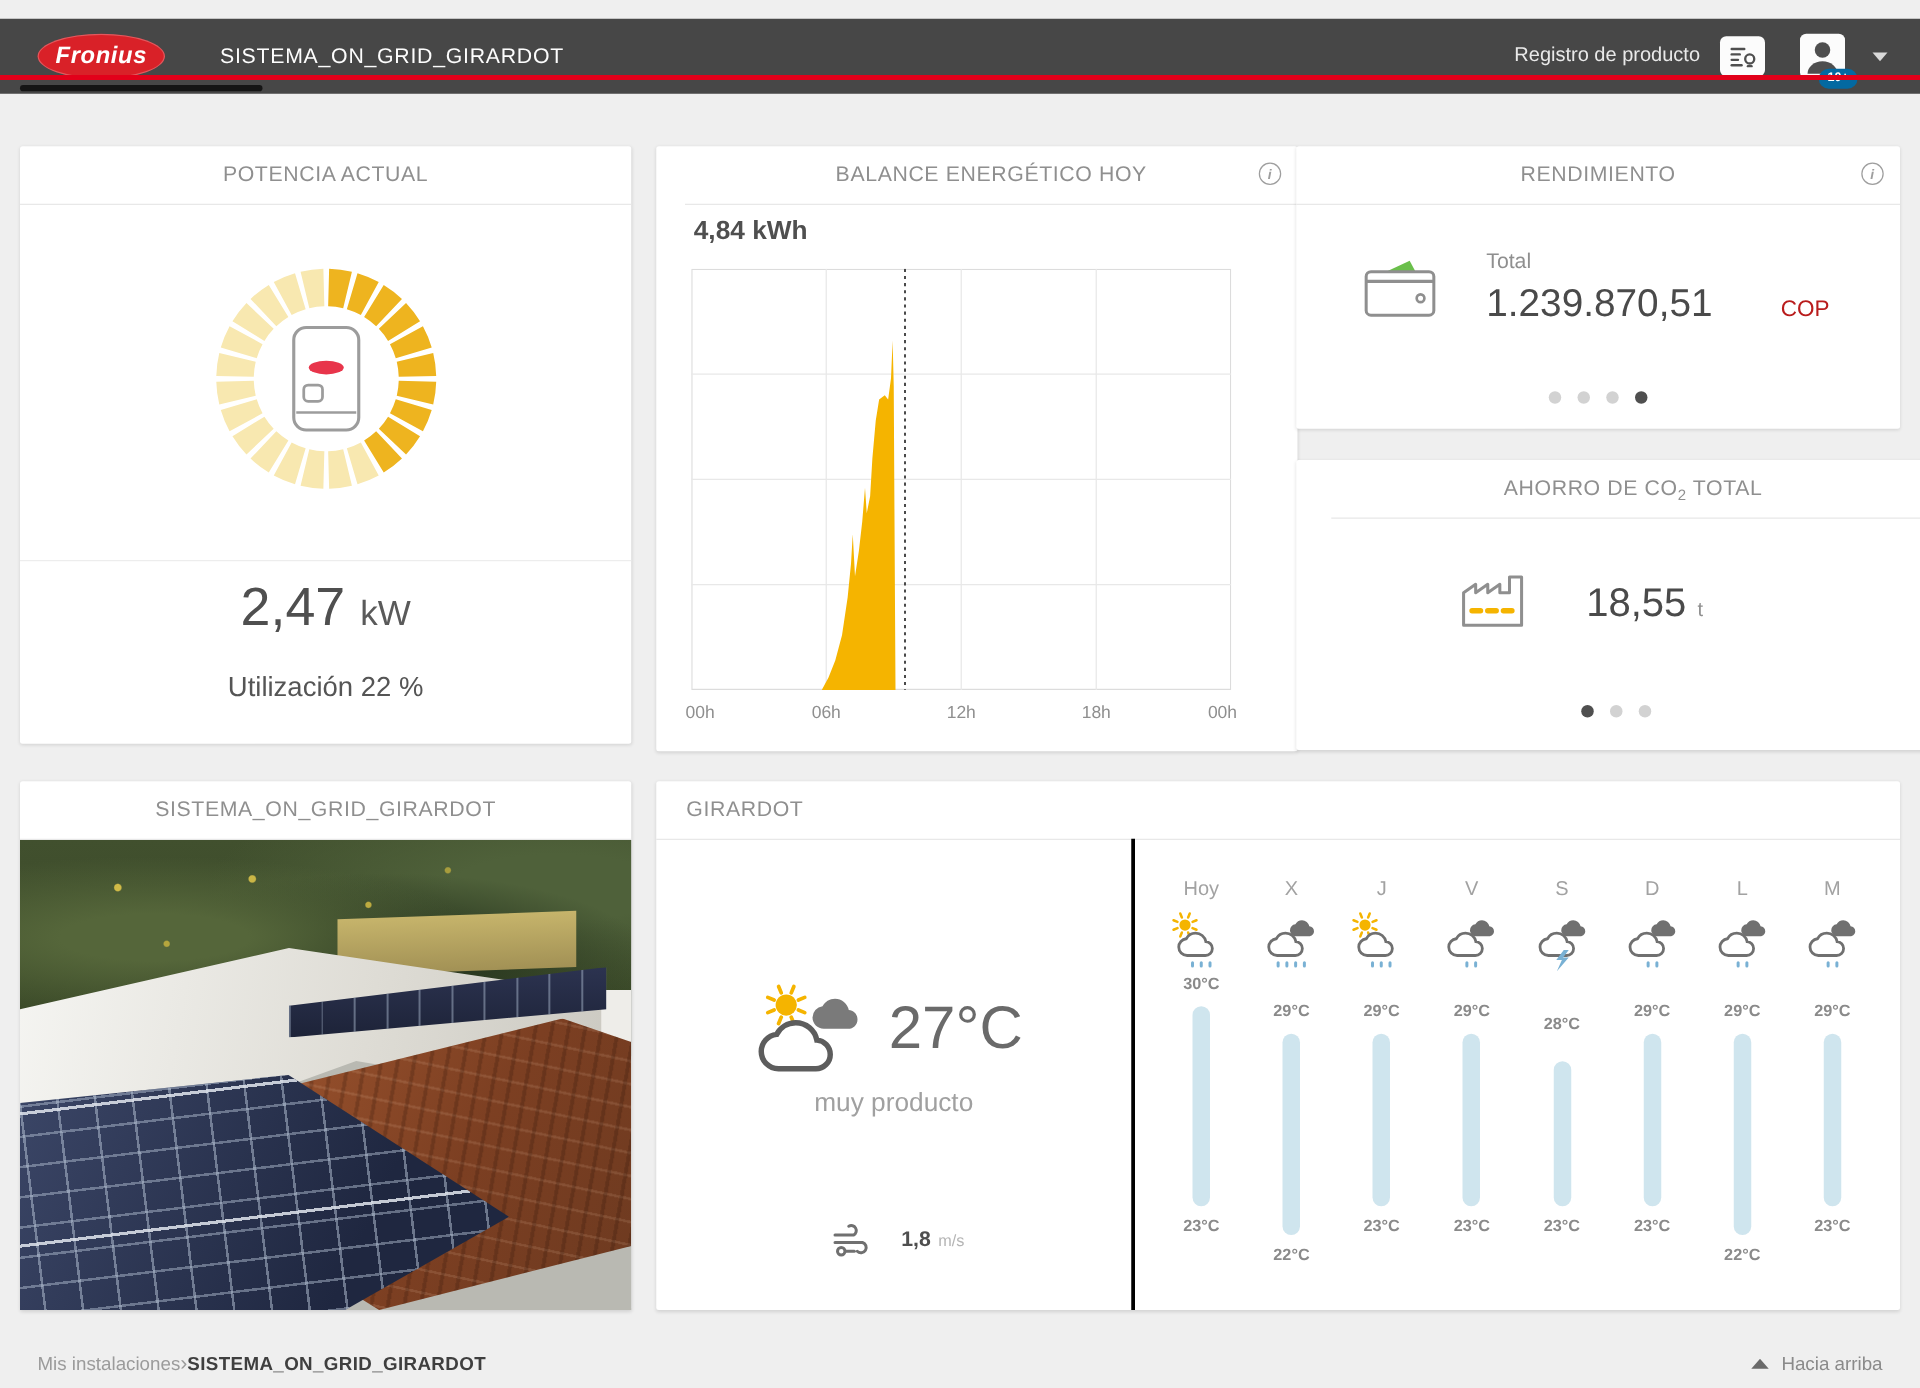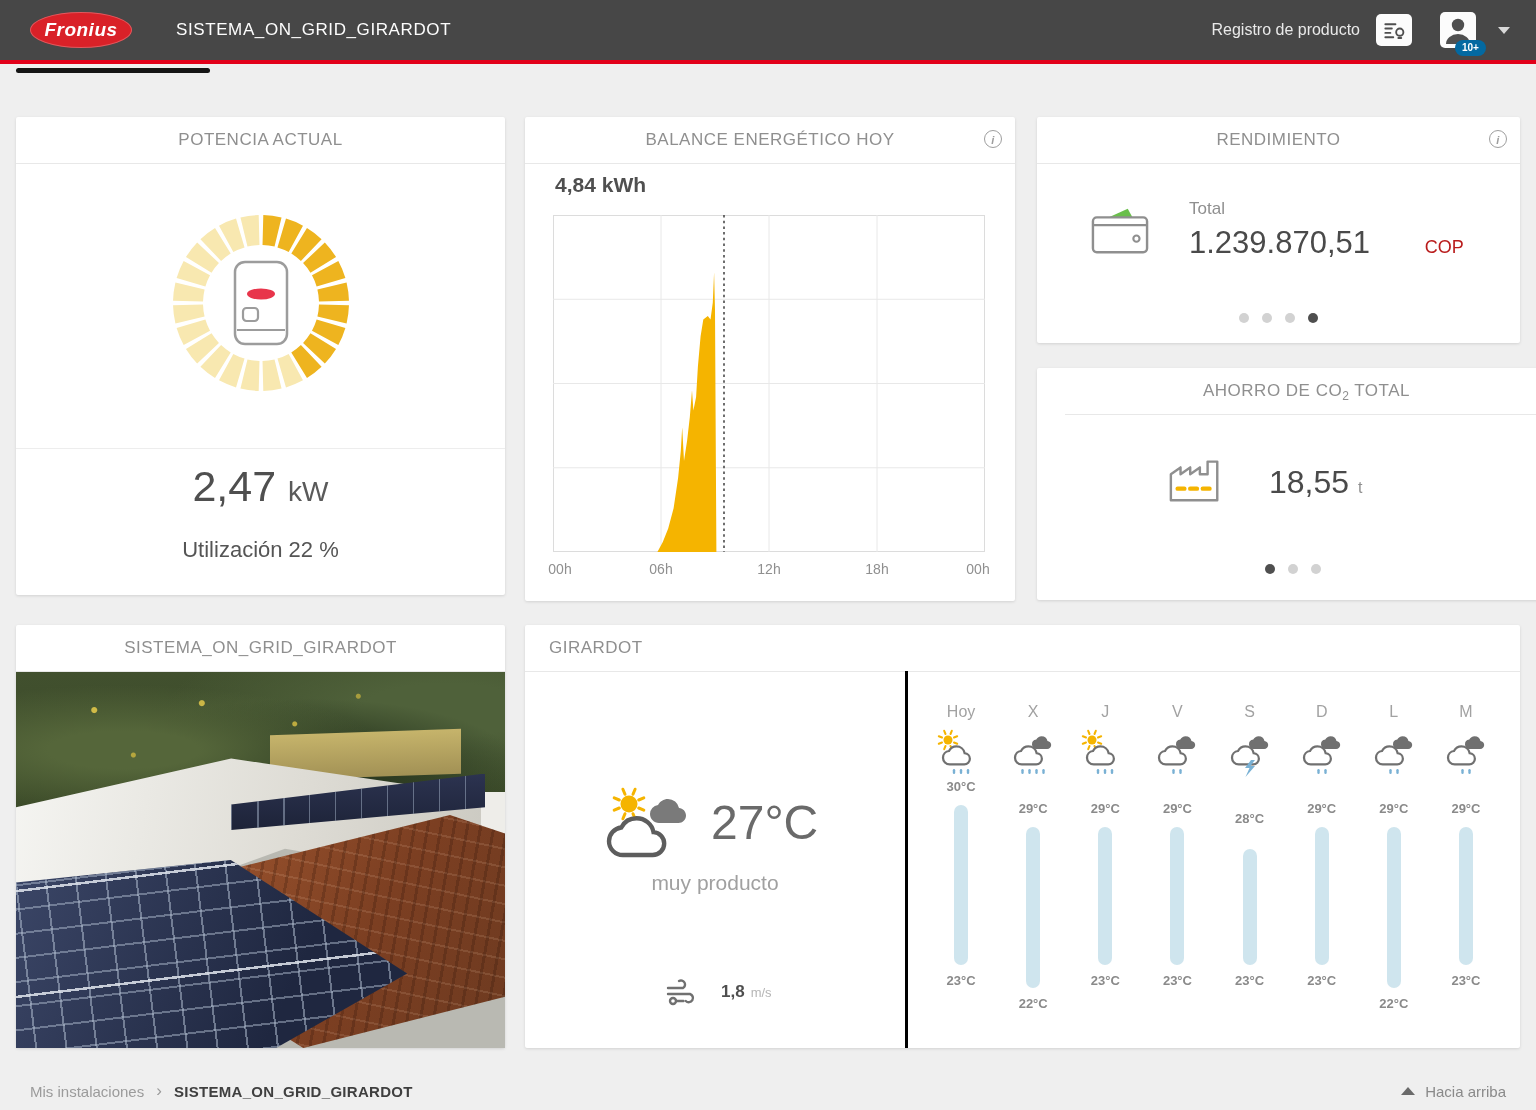--- a/index.html
+++ b/index.html
@@ -3,21 +3,21 @@
 <meta charset="utf-8">
 <style>
   html,body{margin:0;padding:0;}
   body{
     width:1536px;height:1110px;overflow:hidden;position:relative;
     background:#efefef;
     font-family:"Liberation Sans", sans-serif;
     -webkit-font-smoothing:antialiased;
   }
   
-  header{position:absolute;left:0;top:0;width:100%;height:60px;background:#474747;display:flex;align-items:center;}
+  header{position:absolute;left:0;top:15px;width:100%;height:60px;background:#474747;display:flex;align-items:center;}
   .logo{margin-left:30px;width:102px;height:36px;background:#d92128;border-radius:50%;
         display:flex;align-items:center;justify-content:center;box-shadow:inset 0 0 0 1px rgba(255,255,255,.25);cursor:pointer;}
   .logo span{color:#fff;font-style:italic;font-weight:bold;font-size:19px;letter-spacing:.5px;}
   .htitle{margin-left:44px;color:#fdfdfd;font-size:17px;letter-spacing:.6px;font-weight:500;}
   .hright{margin-left:auto;margin-right:26px;display:flex;align-items:center;}
   .reg-label{color:#e9e9e9;font-size:16px;margin-right:16px;cursor:pointer;}
   .hicon{width:36px;height:32px;background:#fcfcfc;border-radius:5px;display:flex;align-items:center;justify-content:center;cursor:pointer;}
   .usericon{width:36px;height:36px;margin-left:28px;position:relative;}
   .badge{position:absolute;left:15px;bottom:-8px;background:#0369a1;color:#fff;font-size:10px;font-weight:bold;
          padding:3px 7px;border-radius:10px;line-height:1;}
@@ -35,21 +35,21 @@
         color:#9e9e9e;font-size:11px;line-height:18px;text-align:center;font-style:italic;font-weight:bold;cursor:pointer;box-sizing:border-box;}
 
   #power-card{left:16px;top:117px;width:489px;height:478px;}
   #gauge-svg{position:absolute;left:155px;top:96px;}
   .inverter{position:absolute;left:210px;top:140px;}
   .pdiv{position:absolute;left:0;top:331px;width:100%;border-top:1px solid #ededed;}
   .pval{position:absolute;left:0;top:345px;width:100%;text-align:center;color:#4f4f4f;font-size:43px;}
   .pval .punit{font-size:28px;color:#5a5a5a;}
   .psub{position:absolute;left:0;top:420px;width:100%;text-align:center;color:#555;font-size:22px;}
 
-  #balance-card{left:525px;top:117px;width:490px;height:484px;}
+  #balance-card{left:525px;top:117px;width:490px;height:484px;padding-left:23px;}
   .btotal{position:absolute;left:30px;top:56px;color:#4f4f4f;font-size:21px;font-weight:bold;}
   #balance-chart{position:absolute;left:28px;top:98px;}
   #x-ticks{position:absolute;left:28px;top:444px;width:432px;height:18px;}
   #x-ticks span{position:absolute;color:#8f8f8f;font-size:14px;transform:translateX(-50%);}
 
   #yield-card{left:1037px;top:117px;width:483px;height:226px;}
   .wallet{position:absolute;left:48px;top:82px;}
   .ylabel{position:absolute;left:152px;top:82px;color:#8f8f8f;font-size:17px;}
   .yval{position:absolute;left:152px;top:108px;color:#4a4a4a;font-size:31px;}
   .ycur{font-size:18px;color:#b91c1c;margin-left:46px;}
@@ -115,21 +115,21 @@
   #forecast{position:absolute;left:400px;right:18px;top:46px;bottom:0;display:flex;}
   .fcol{flex:1;position:relative;}
   .fday{position:absolute;left:0;top:32px;width:100%;text-align:center;color:#a2a2a2;font-size:16px;}
   .ficon{position:absolute;left:50%;top:58px;transform:translateX(-50%);}
   .fhigh,.flow{position:absolute;left:0;width:100%;text-align:center;color:#8a8a8a;font-size:13px;font-weight:bold;}
   .fbar{position:absolute;left:50%;margin-left:-7px;width:14px;border-radius:7px;background:#cfe5ee;}
 
   
   footer{position:absolute;left:0;top:1072px;width:100%;height:38px;display:flex;align-items:center;
          padding:0 30px;box-sizing:border-box;justify-content:space-between;}
-  .bc{display:flex;align-items:center;gap:12px;font-size:15px;}
+  .bc{display:flex;align-items:center;font-size:15px;}
   .bc .root{color:#9b9b9b;cursor:pointer;}
   .bc .sep{color:#9b9b9b;font-size:17px;}
   .bc .cur{color:#3f3f3f;font-weight:bold;letter-spacing:.3px;}
   .totop{display:flex;align-items:center;gap:10px;color:#8a8a8a;font-size:15px;cursor:pointer;}
   .up-tri{width:0;height:0;border-left:7px solid transparent;border-right:7px solid transparent;border-bottom:8px solid #6a6a6a;}
 </style>
 </head>
 <body>
 
 <header>

